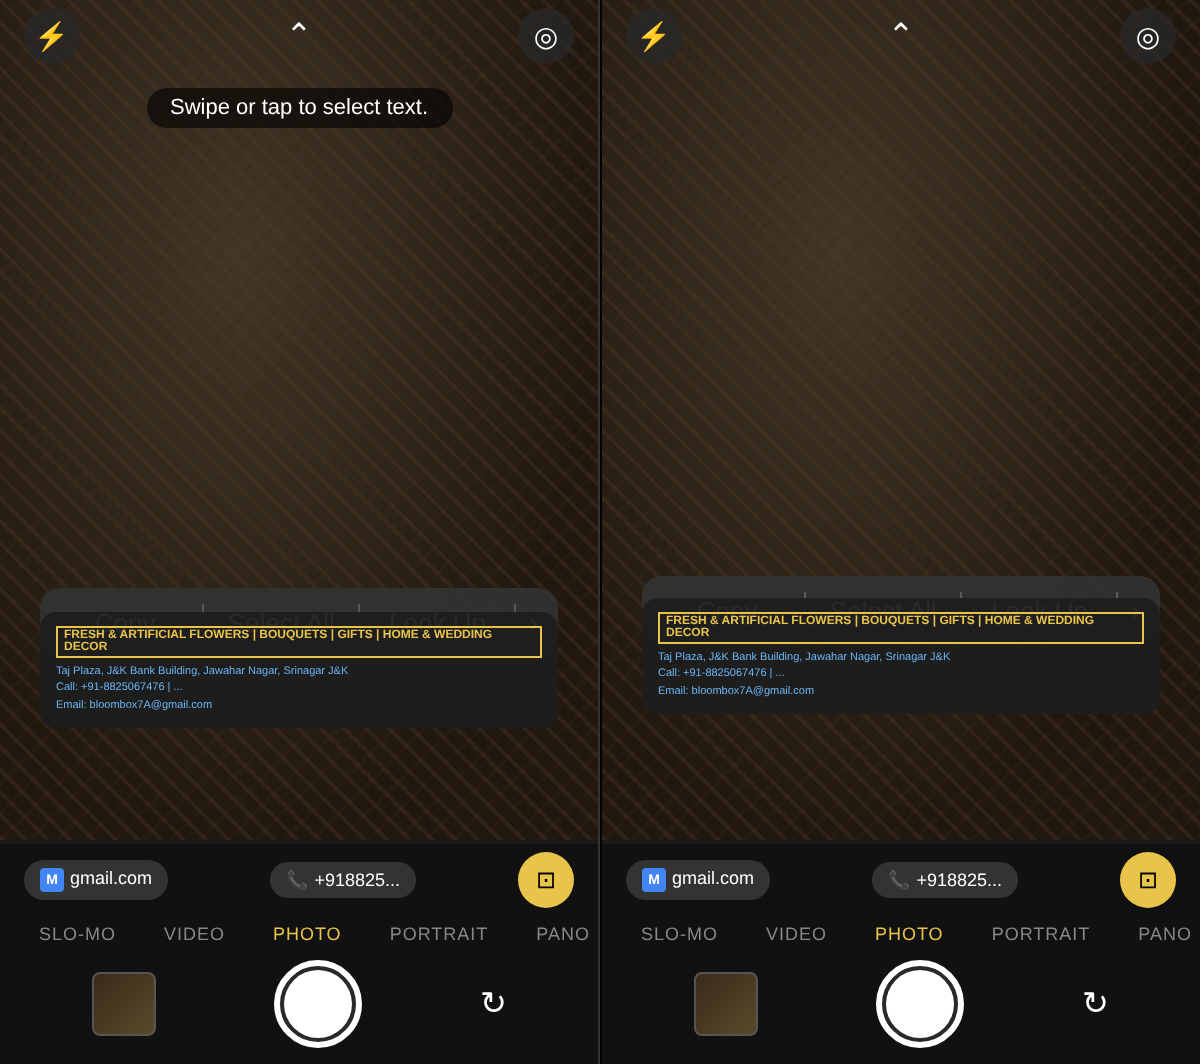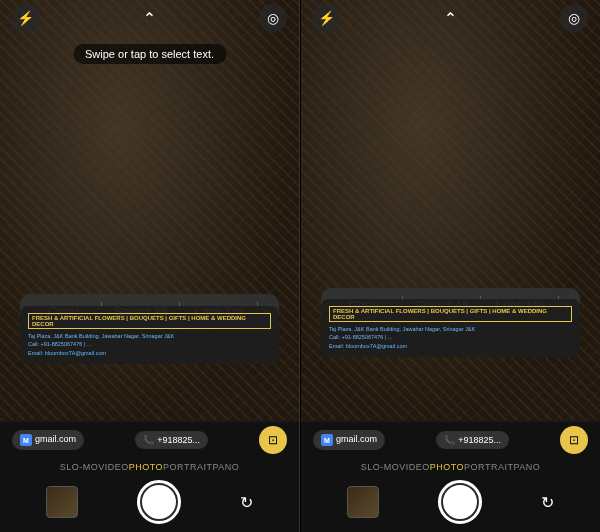--- a/index.html
+++ b/index.html
@@ -155,22 +155,23 @@
     .bottom-bar {
       position: absolute;
       bottom: 0;
       left: 0;
       right: 0;
       background: #111;
     }
 
     .camera-modes {
       display: flex;
-      justify-content: center;
+      justify-content: flex-end;
       padding: 8px 4px 4px;
+      gap: 24px;
     }
 
     .camera-mode {
       font-size: 9px;
       color: #888;
       letter-spacing: 0.5px;
       font-weight: 500;
     }
 
     .camera-mode.active {

